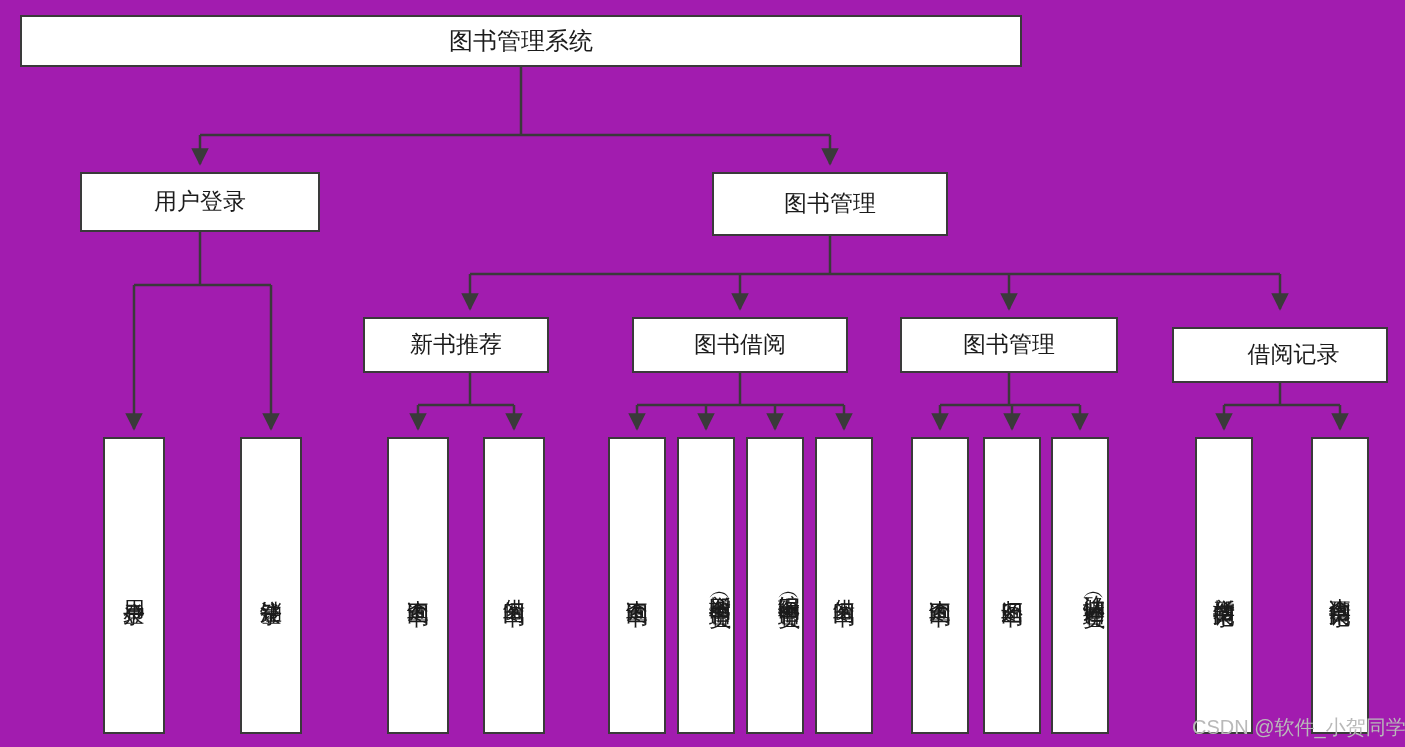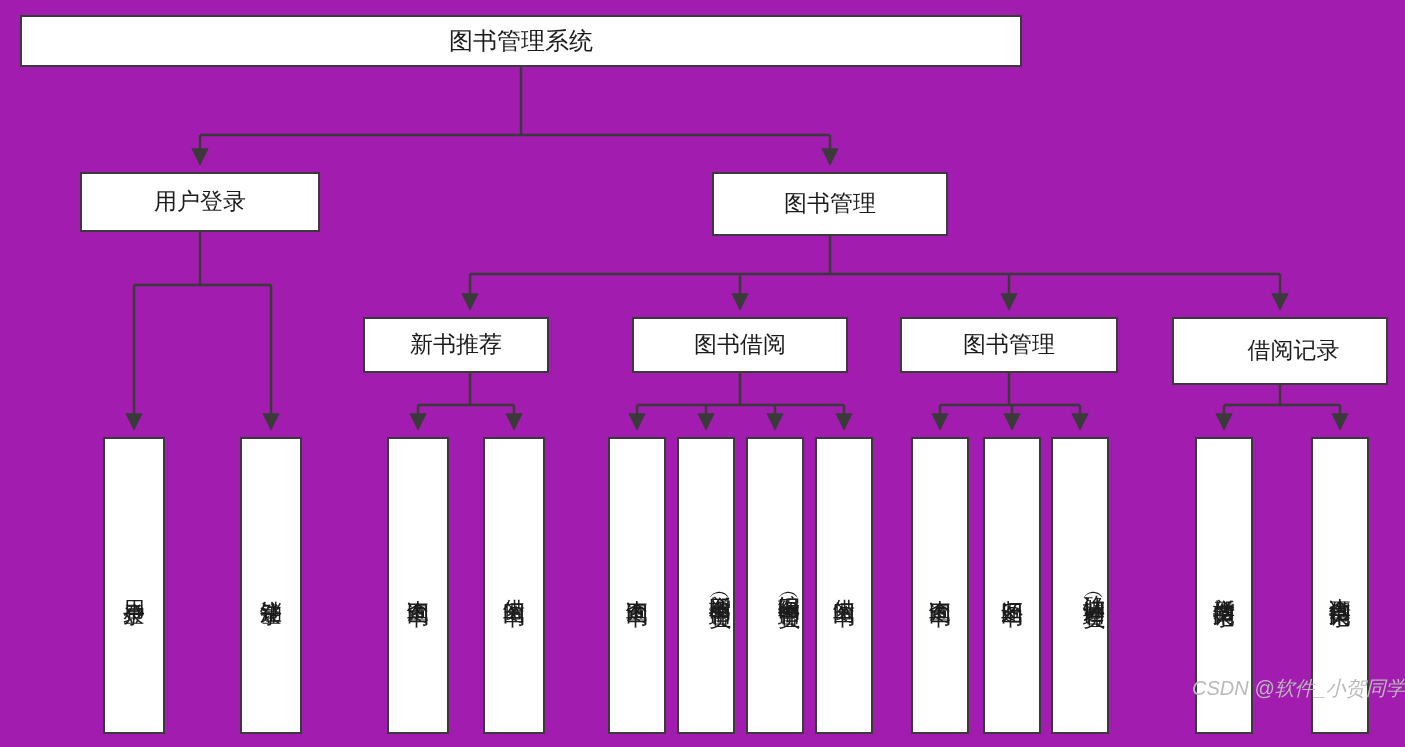--- a/index.html
+++ b/index.html
@@ -130,21 +130,21 @@
 
   <div class="node horiz" style="left:363px; top:317px; width:186px; height:56px;">
     <span>新书推荐</span>
   </div>
   <div class="node horiz" style="left:632px; top:317px; width:216px; height:56px;">
     <span>图书借阅</span>
   </div>
   <div class="node horiz" style="left:900px; top:317px; width:218px; height:56px;">
     <span>图书管理</span>
   </div>
-  <div class="node horiz" style="left:1172px; top:317px; width:216px; height:68px;padding-left:27px;">
+  <div class="node horiz" style="left:1172px; top:327px; width:216px; height:56px;padding-left:27px;">
     <span>借阅记录</span>
   </div>
 
   <div class="node vert" style="left:103px; top:437px; width:62px; height:297px;">
     <span>用户登录</span>
   </div>
   <div class="node vert" style="left:240px; top:437px; width:62px; height:297px;">
     <span>注销登录</span>
   </div>
 
@@ -178,15 +178,15 @@
     <span>确认归还（管理员）</span>
   </div>
 
   <div class="node vert" style="left:1195px; top:437px; width:58px; height:297px;">
     <span>新增借阅记录</span>
   </div>
   <div class="node vert" style="left:1311px; top:437px; width:58px; height:297px;">
     <span>查询借阅记录</span>
   </div>
 
-  <div class="watermark" style="left:1192px; top:675px;font-style:italic;">CSDN @软件_小贺同学</div>
+  <div class="watermark" style="left:1192px; top:714px;">CSDN @软件_小贺同学</div>
 
 </div>
 
 </body></html>

